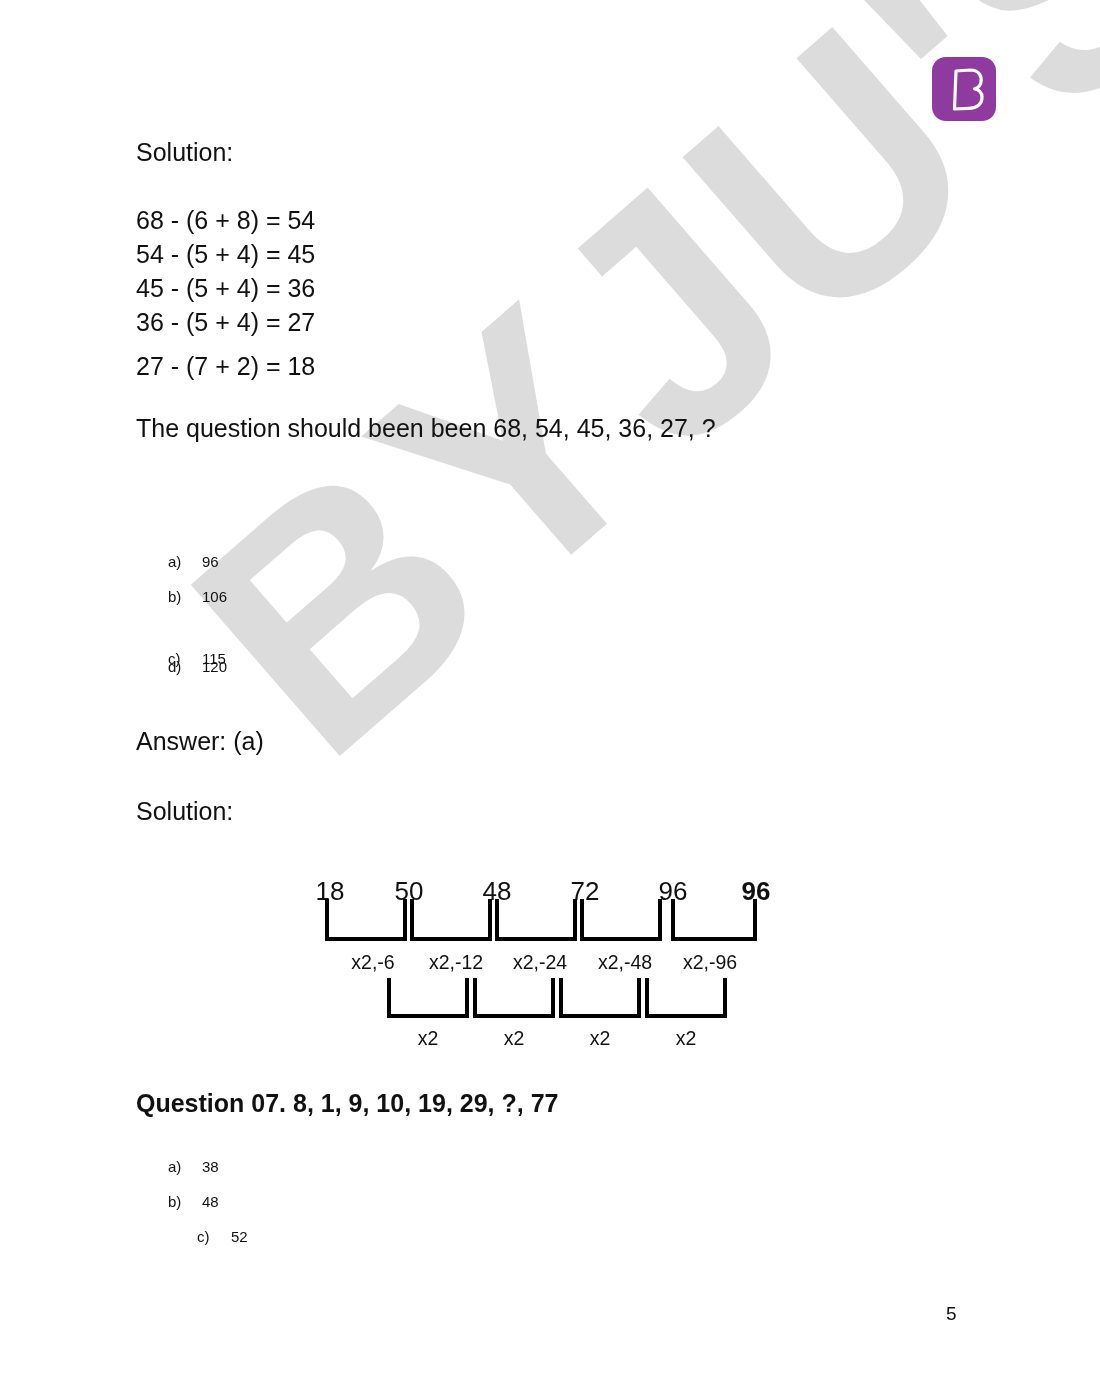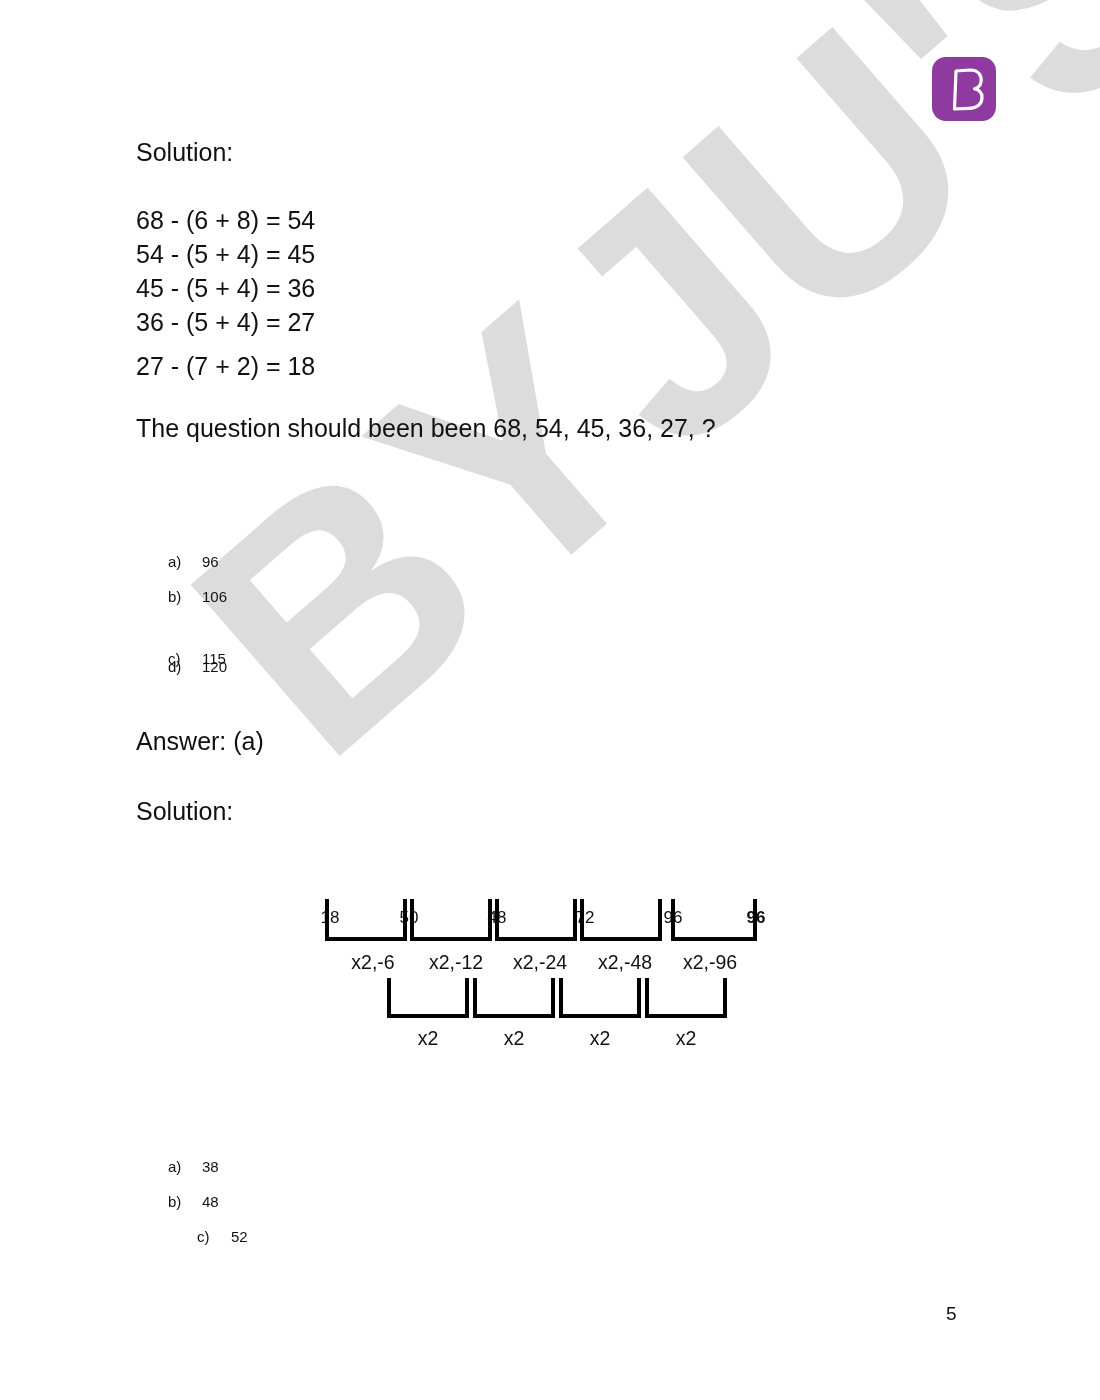--- a/index.html
+++ b/index.html
@@ -96,25 +96,24 @@
   
   #seq-diagram {
     position: absolute;
     left: 0;
     top: 0;
     width: 1100px;
     height: 1400px;
   }
   .dg-num {
     position: absolute;
-    font-size: 17px;
+    font-size: 26px;
     color: #111111;
     white-space: nowrap;
     transform: translateX(-50%);
-    margin-top: 32px;
   }
   .dg-num.bold { font-weight: bold; }
   .dg-op {
     position: absolute;
     font-size: 19.5px;
     color: #111111;
     white-space: nowrap;
     transform: translateX(-50%);
   }
   .dg-bracket {
@@ -155,20 +154,21 @@
 
     <div class="opt" style="top:553px;"><span class="opt-marker">a)</span><span>96</span></div>
     <div class="opt" style="top:588px;"><span class="opt-marker">b)</span><span>106</span></div>
     <div class="opt" style="top:623px;margin-top:27px;"><span class="opt-marker">c)</span><span>115</span></div>
     <div class="opt" style="top:658px;"><span class="opt-marker">d)</span><span>120</span></div>
 
     <div class="line" style="top:727px;">Answer: (a)</div>
 
     <div class="line" style="top:797px;">Solution:</div>
 
+    <div class="line bold" style="top:1089px;">Question 07. 8, 1, 9, 10, 19, 29, ?, 77</div>
 
     <div class="opt" style="top:1158px;"><span class="opt-marker">a)</span><span>38</span></div>
     <div class="opt" style="top:1193px;"><span class="opt-marker">b)</span><span>48</span></div>
     <div class="opt" style="top:1228px;margin-left:29px;"><span class="opt-marker">c)</span><span>52</span></div>
 
     <div id="page-number">5</div>
 
     <div id="seq-diagram">
 
       <div class="dg-num" style="left:330px; top:876px;">18</div>

